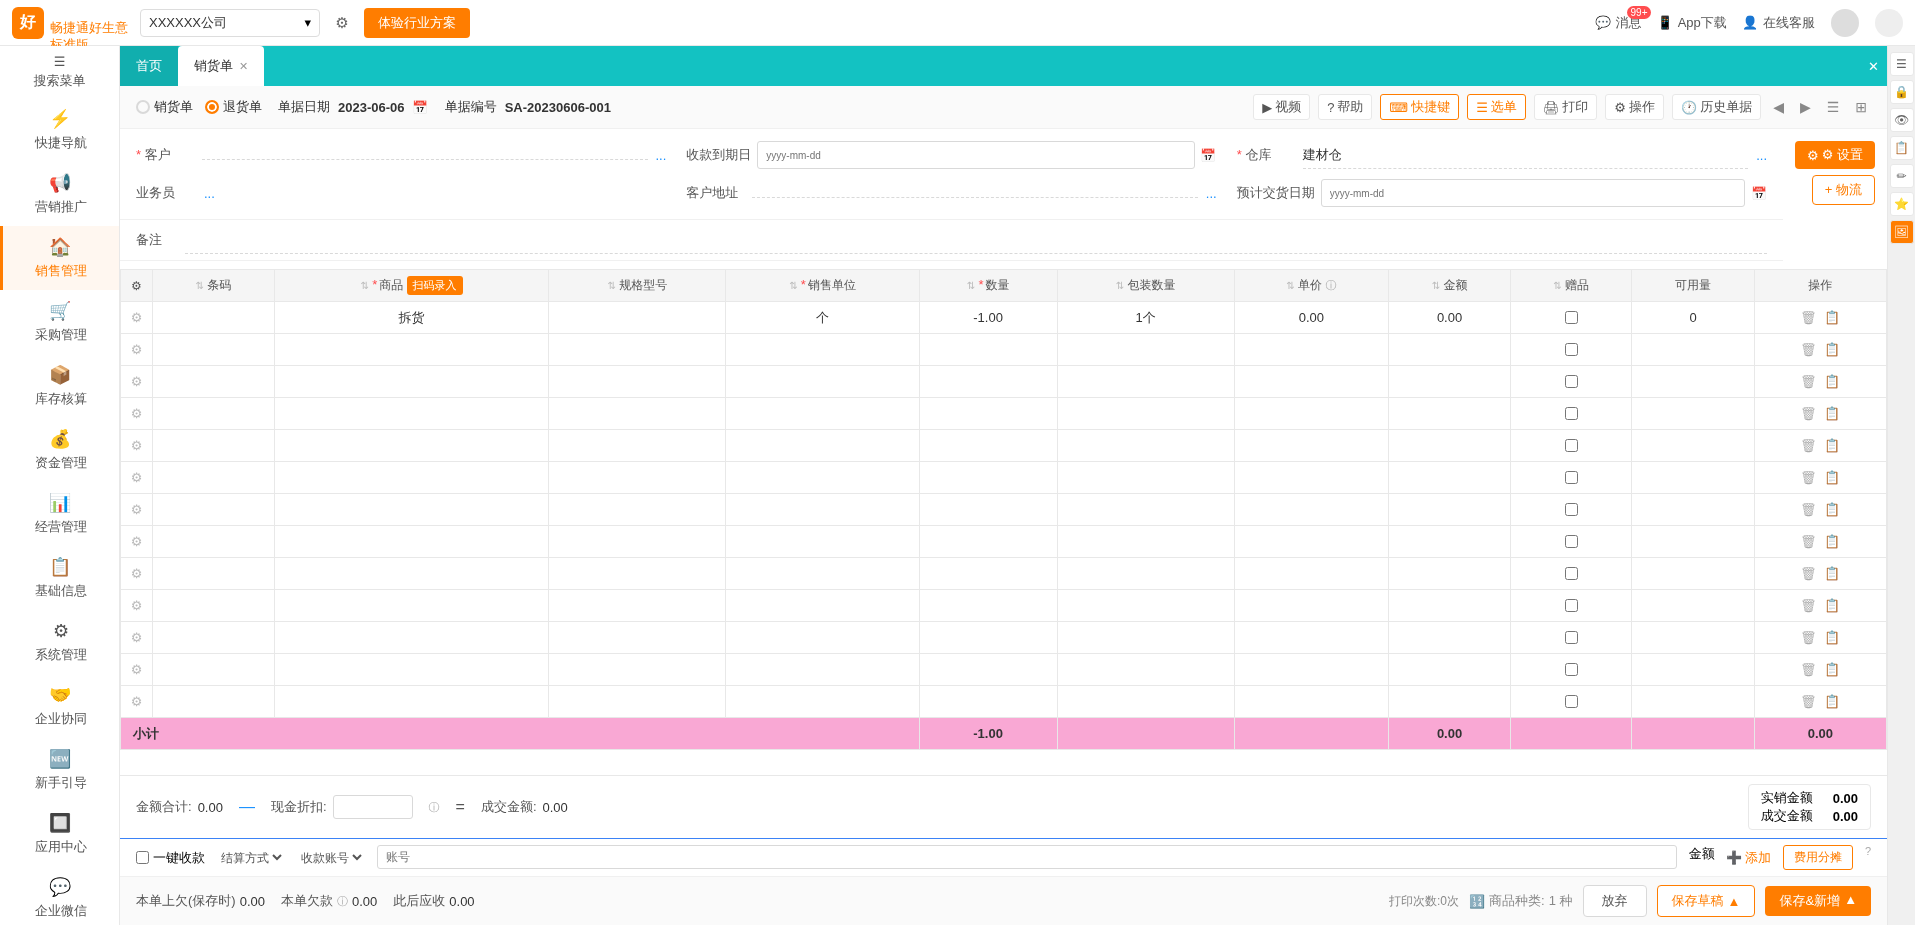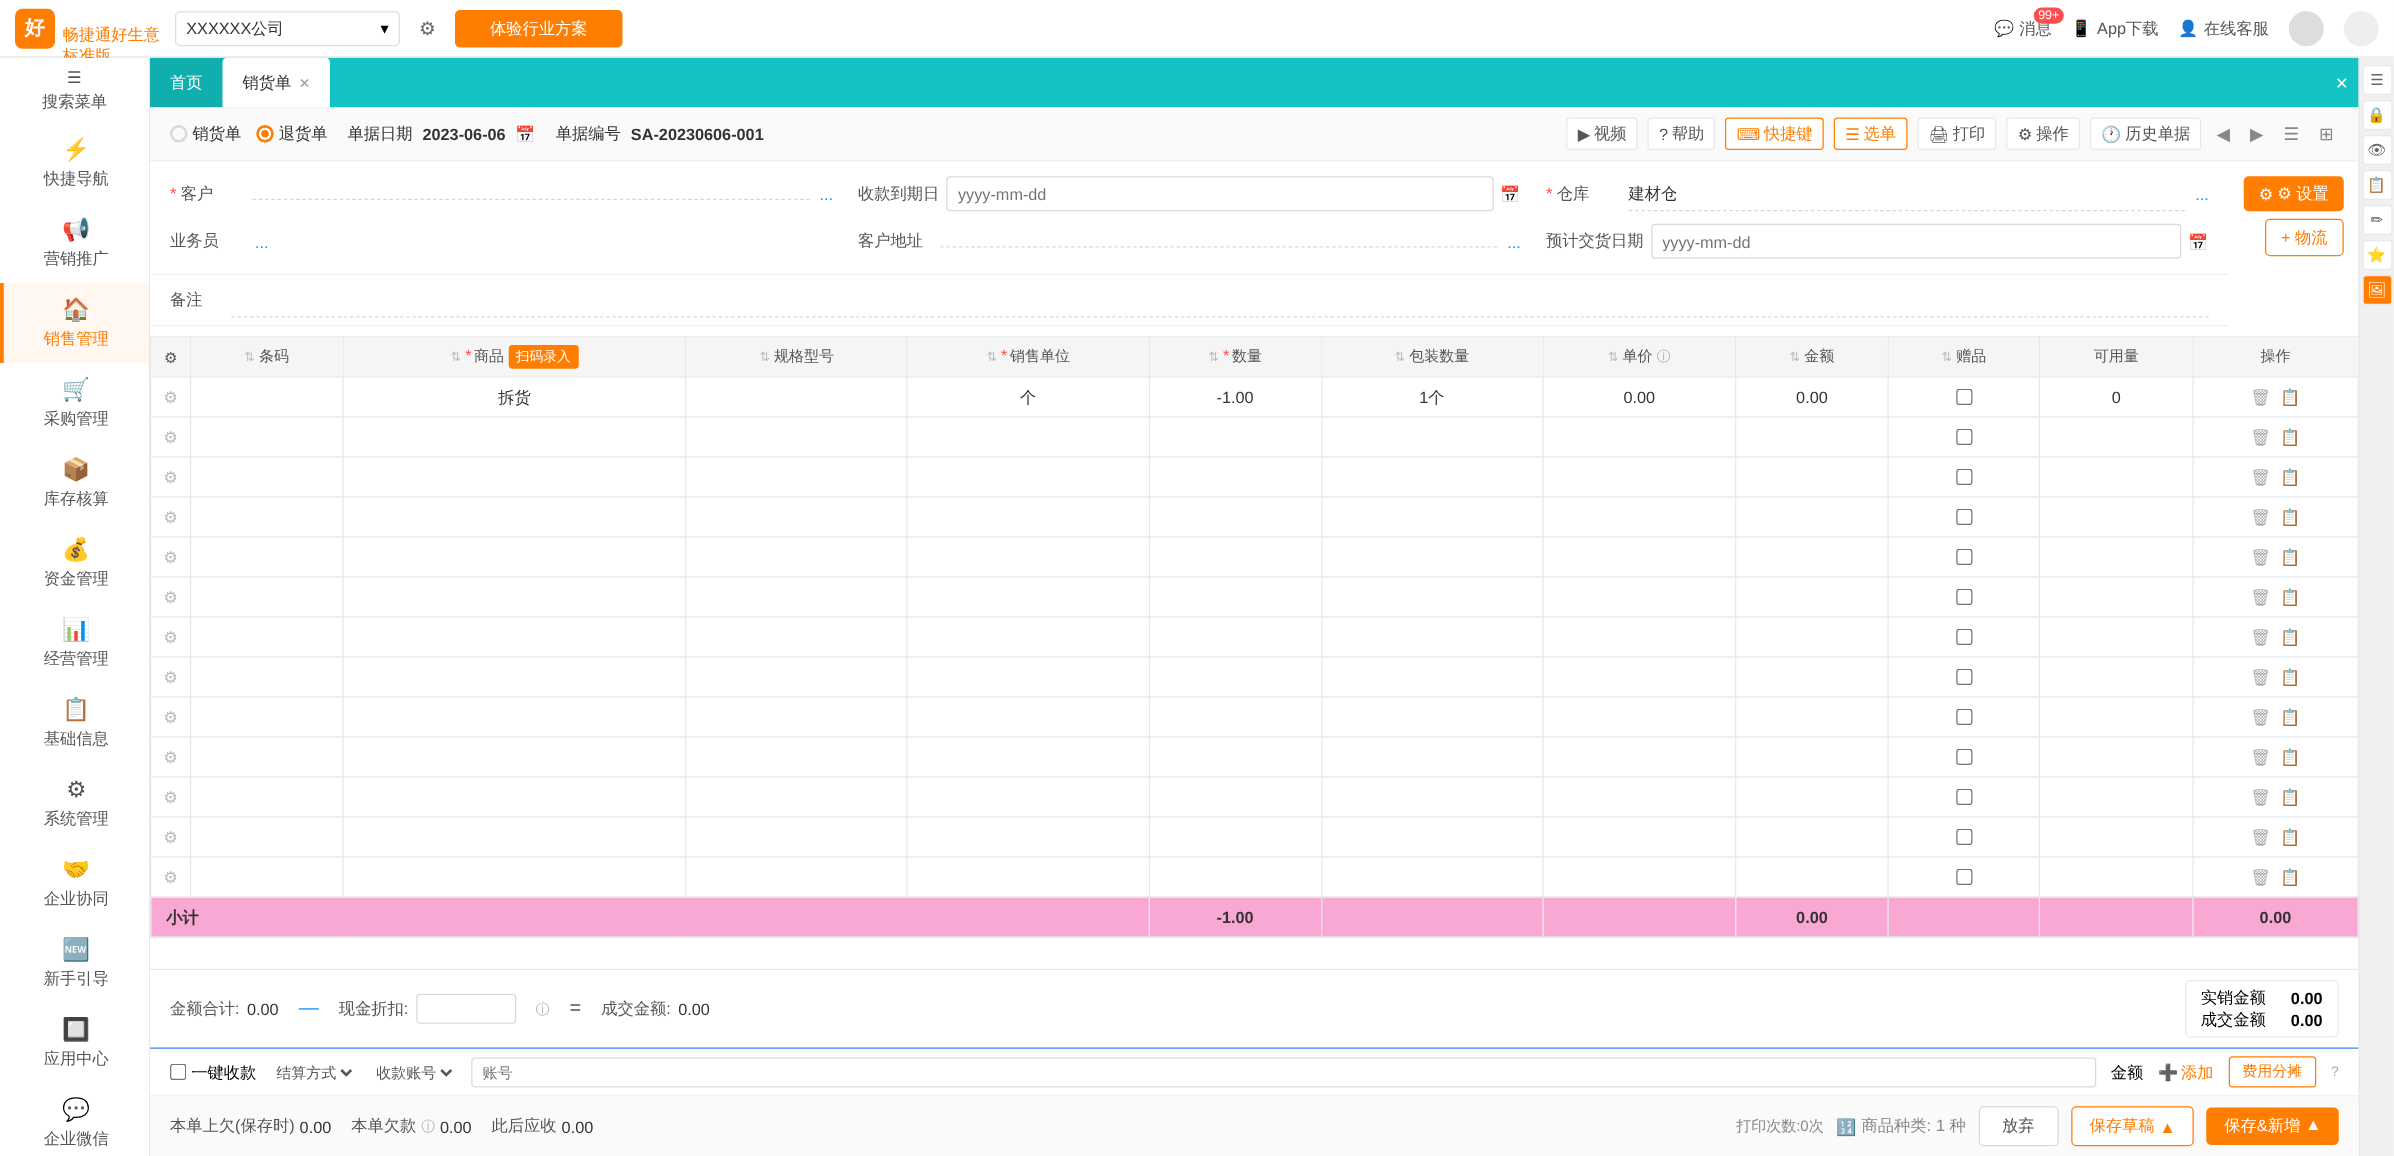--- a/index.html
+++ b/index.html
@@ -50,21 +50,21 @@
     .settings-icon-btn {
       width: 28px; height: 28px;
       display: flex; align-items: center; justify-content: center;
       cursor: pointer; color: #666; font-size: 15px;
     }
     .trial-btn {
       background: #ff7d00;
       color: white;
       border: none;
       border-radius: 4px;
-      padding: 6px 28px;
+      padding: 6px 14px;
       cursor: pointer;
       font-size: 13px;
     }
     .header-right {
       margin-left: auto;
       display: flex;
       align-items: center;
       gap: 16px;
     }
     .header-icon-item {
@@ -197,21 +197,21 @@
       grid-template-columns: 1fr 1fr 1fr;
       gap: 10px 20px;
       border-bottom: 1px solid #f0f0f0;
       flex-shrink: 0;
     }
     .field-row { display: flex; align-items: center; gap: 6px; }
     .field-label { color: #555; font-size: 13px; white-space: nowrap; min-width: 60px; }
     .field-label.required::before { content: '* '; color: #ff4d4f; }
     .field-input {
       flex: 1; border: 1px solid #d9d9d9; border-radius: 3px; padding: 4px 8px;
-      font-size: 13px; color: #333; height: 28px;
+      font-size: 10px; color: #333; height: 28px;
     }
     .field-input.placeholder-text { color: #bbb; }
     .field-input-dotted { flex: 1; border-bottom: 1px dashed #d9d9d9; padding: 4px 0; color: #999; font-size: 12px; cursor: pointer; }
     .field-ellipsis { color: #1890ff; cursor: pointer; font-size: 13px; margin-left: 2px; }
     .cal-icon { color: #aaa; cursor: pointer; }
     .action-btn-orange {
       background: #ff7d00;
       color: white;
       border: none;
       border-radius: 4px;
@@ -296,21 +296,20 @@
       padding: 8px 16px;
       gap: 16px;
       border-bottom: 1px solid #3b82f6;
     }
     .total-item { display: flex; align-items: center; gap: 6px; font-size: 13px; color: #555; }
     .total-val { color: #333; font-weight: 500; }
     .minus-sign { color: #1890ff; font-size: 16px; }
     .equals-sign { color: #555; font-size: 16px; }
     .payment-row {
       display: flex;
-      align-items: center;
       padding: 6px 16px;
       gap: 12px;
       border-bottom: 1px solid #f0f0f0;
     }
     .add-btn { color: #ff7d00; cursor: pointer; font-size: 12px; display: flex; align-items: center; gap: 2px; }
     .expenses-btn {
       background: #fff;
       color: #ff7d00;
       border: 1px solid #ff7d00;
       border-radius: 3px;

